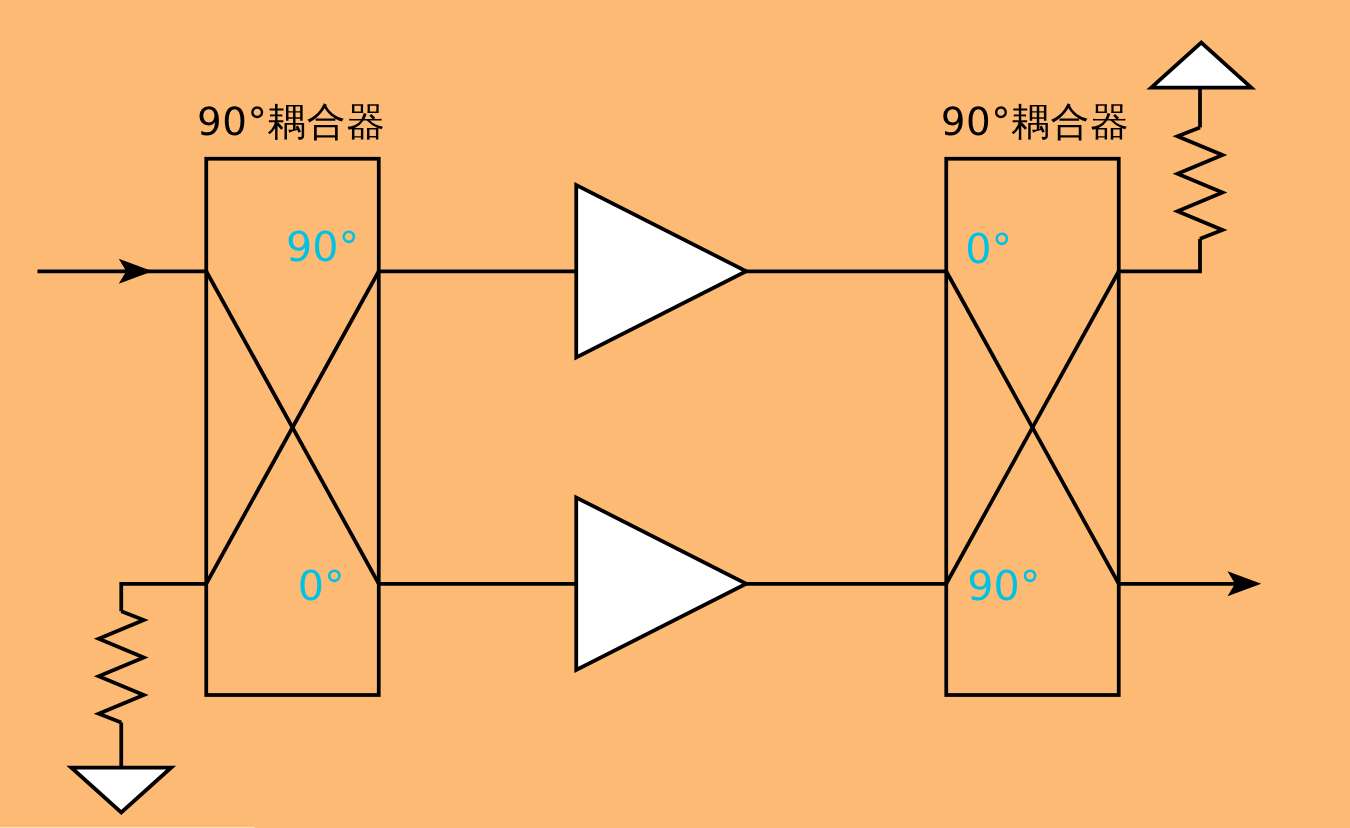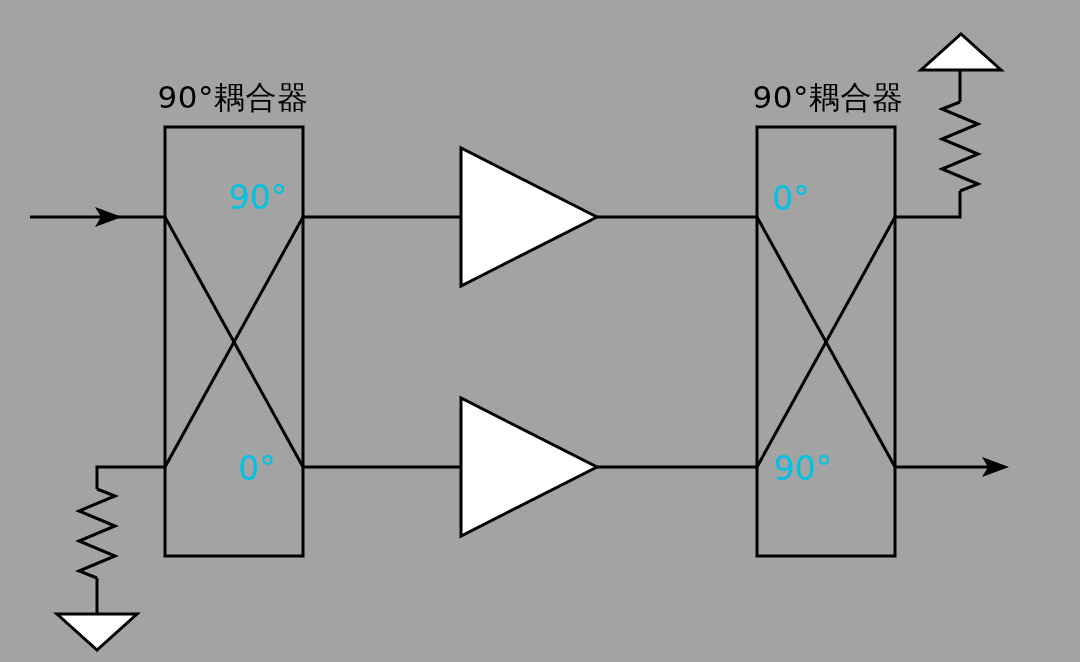--- a/index.html
+++ b/index.html
@@ -6,21 +6,21 @@
     margin: 0;
     padding: 0;
     background: #ffffff;
     width: 1080px;
     height: 662px;
     overflow: hidden;
   }
   .canvas {
     width: 1080px;
     height: 662px;
-    background: #a3a3a3;
+    background: #fdba74;
     position: relative;
   }
   svg text {
     font-family: "DejaVu Sans", "Liberation Sans", sans-serif;
   }
   .coupler-title {
     font-size: 31px;
     letter-spacing: 0.5px;
   }
   .port-label {

